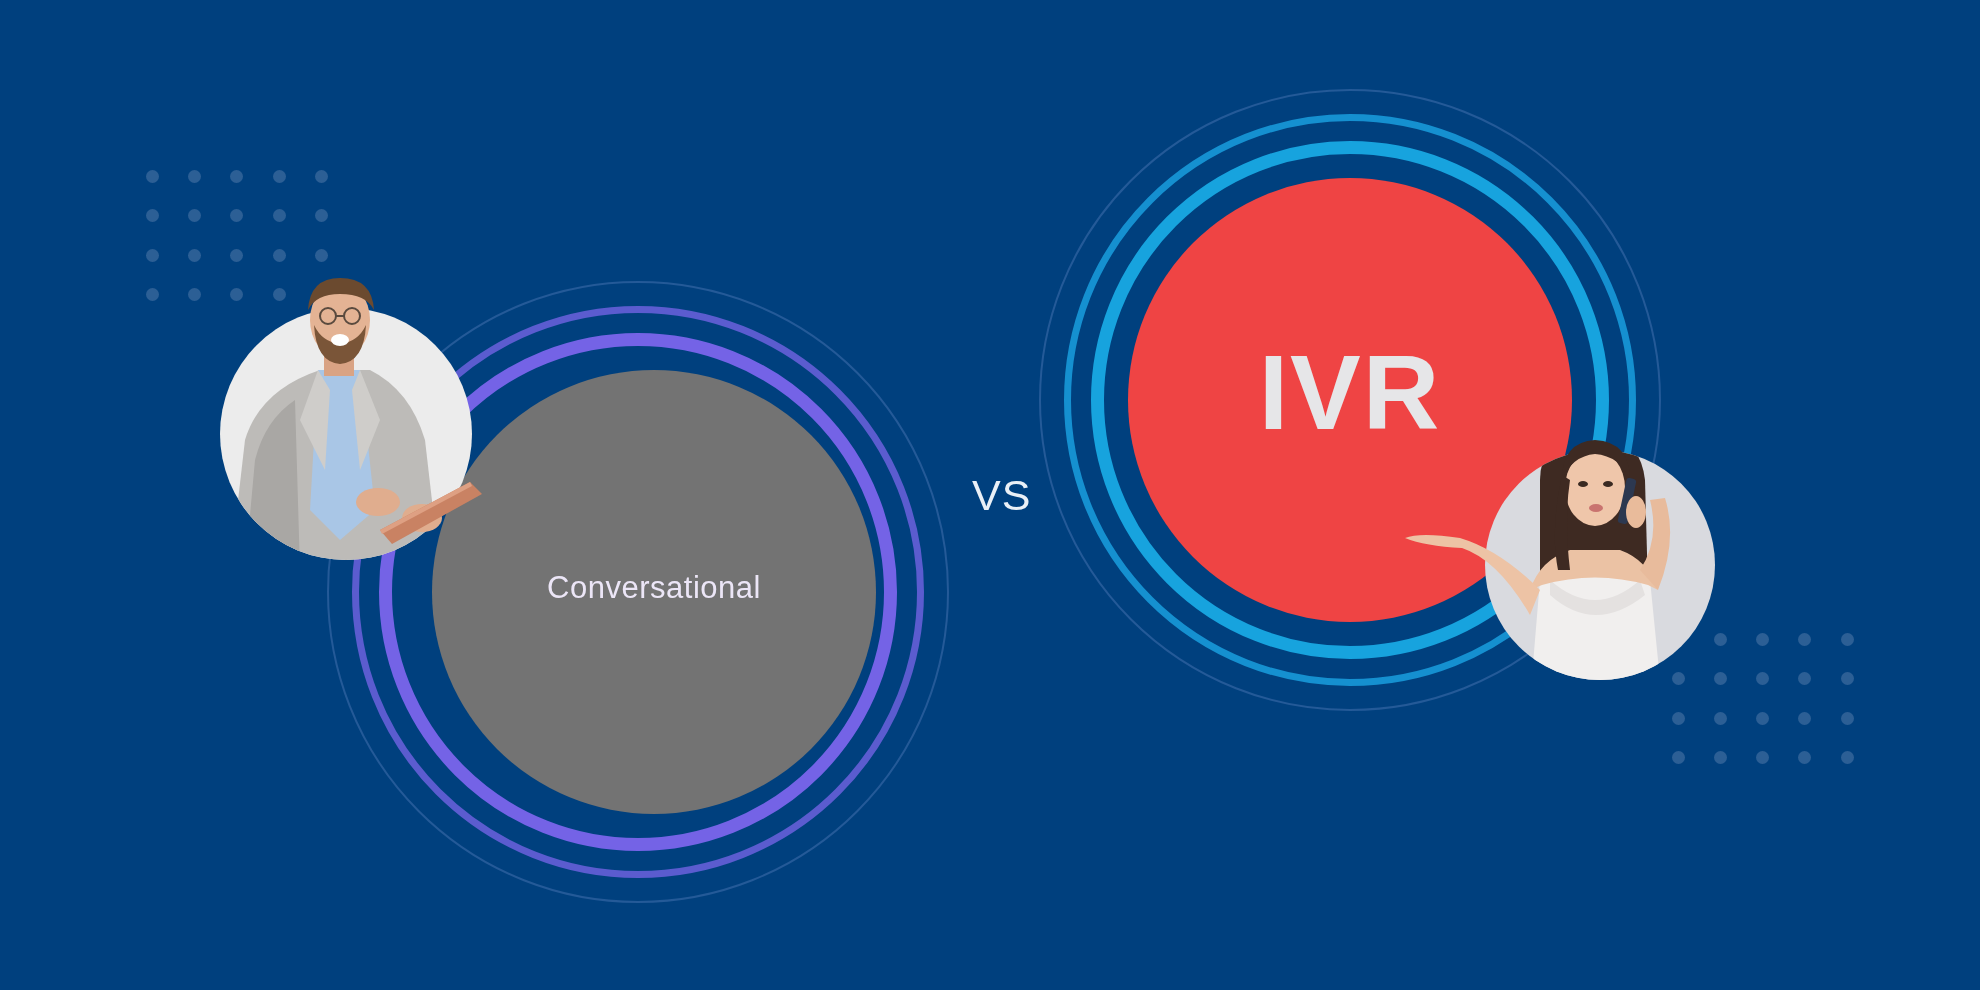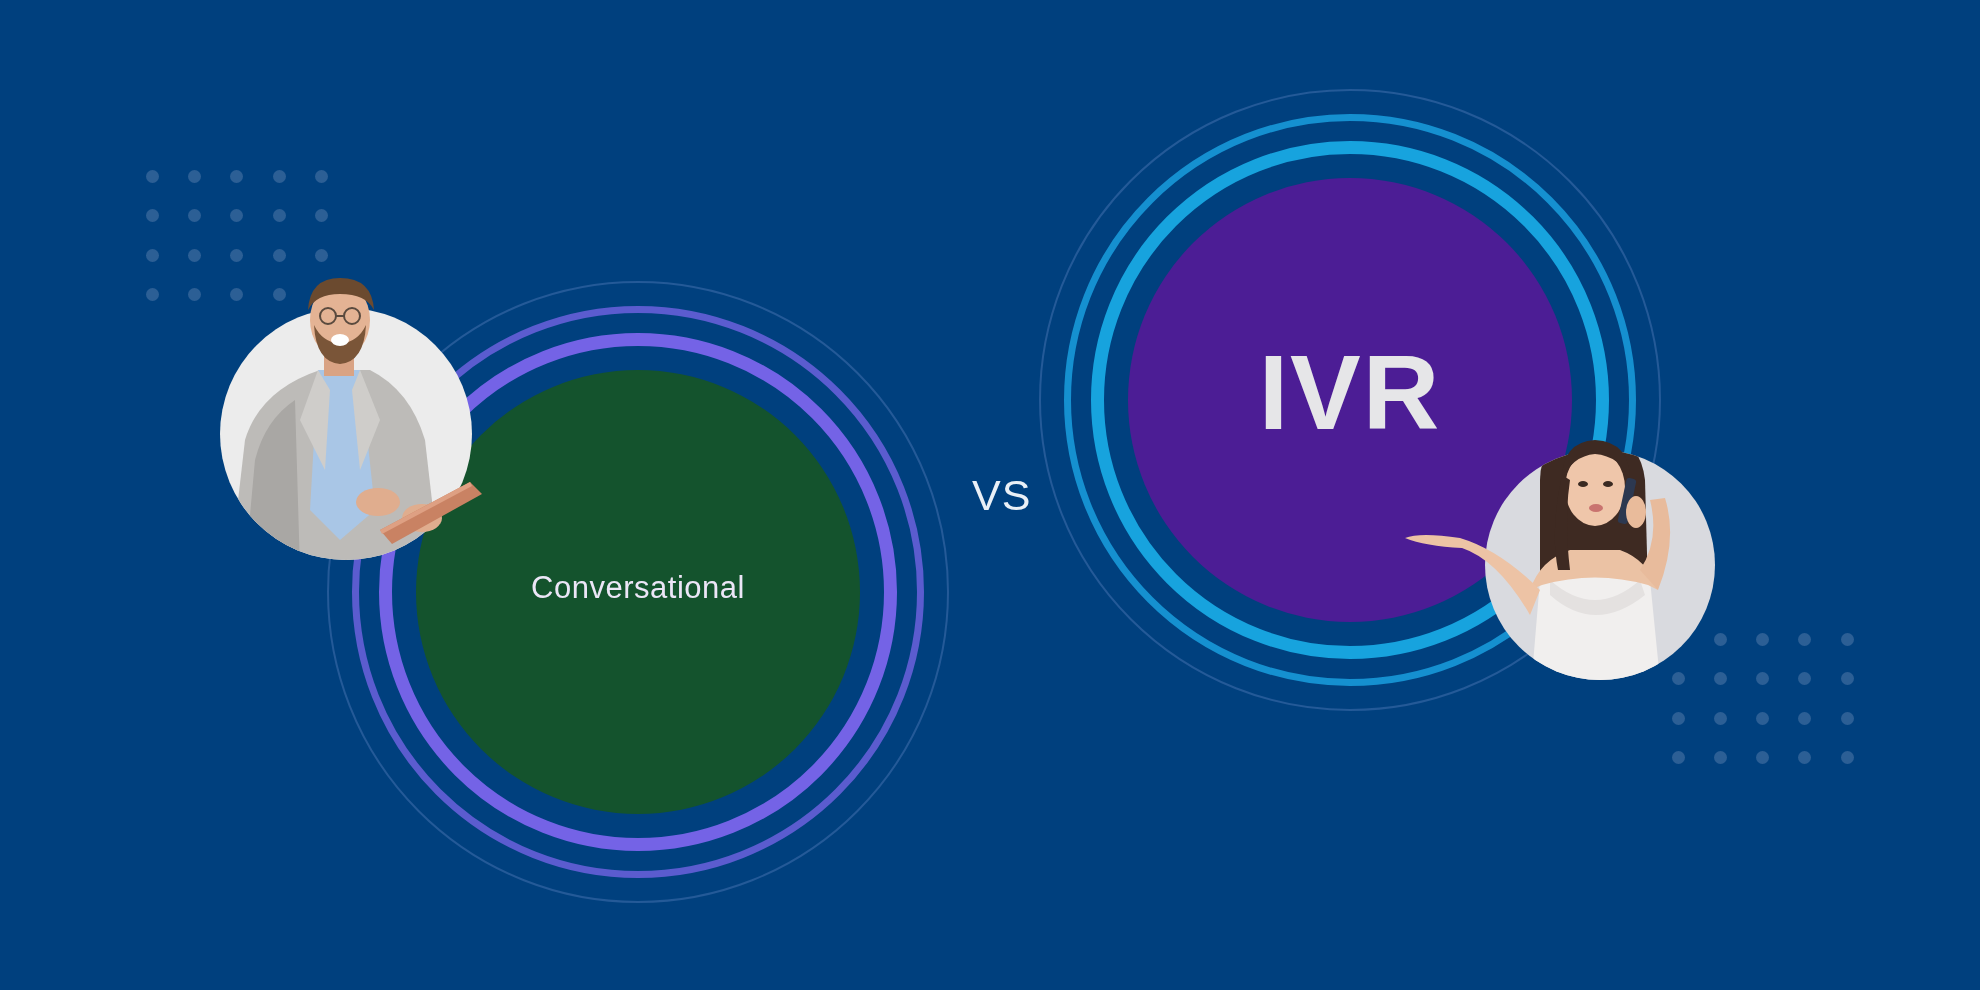--- a/index.html
+++ b/index.html
@@ -93,21 +93,21 @@
     <div class="dot" style="left:1672px;top:751px"></div>
     <div class="dot" style="left:1714px;top:751px"></div>
     <div class="dot" style="left:1756px;top:751px"></div>
     <div class="dot" style="left:1798px;top:751px"></div>
     <div class="dot" style="left:1841px;top:751px"></div>
   </div>
 
   <div class="ring" style="left:327px;top:281px;width:622px;height:622px;border:2px solid #245a98;"></div>
   <div class="ring" style="left:352px;top:306px;width:572px;height:572px;border:7px solid #5b5ccf;"></div>
   <div class="ring" style="left:379px;top:333px;width:518px;height:518px;border:13px solid #7463e6;"></div>
-  <div class="disc" style="left:416px;top:370px;width:444px;height:444px;background:#14532d;">
+  <div class="disc" style="left:432px;top:370px;width:444px;height:444px;background:#737373;">
     <div class="label-small">Conversational</div>
   </div>
 
   <div class="photo" style="left:200px;top:270px;width:300px;height:300px;">
     <svg width="300" height="300" viewBox="0 0 300 300">
       <defs>
         <clipPath id="manclip">
           <circle cx="146" cy="164" r="126"></circle>
         </clipPath>
       </defs>
@@ -143,21 +143,21 @@
       <path d="M180 260 L270 212 L282 224 L192 274 Z" fill="#c98263"></path>
       <path d="M180 260 L270 212 L272 216 L182 264 Z" fill="#dea083"></path>
     </svg>
   </div>
 
   <div class="vs">VS</div>
 
   <div class="ring" style="left:1039px;top:89px;width:622px;height:622px;border:2px solid #245a98;"></div>
   <div class="ring" style="left:1064px;top:114px;width:572px;height:572px;border:7px solid #1590d0;"></div>
   <div class="ring" style="left:1091px;top:141px;width:518px;height:518px;border:13px solid #17a3de;"></div>
-  <div class="disc" style="left:1128px;top:178px;width:444px;height:444px;background:#4c1d95;">
+  <div class="disc" style="left:1128px;top:178px;width:444px;height:444px;background:#ef4444;">
     <div class="label-ivr">IVR</div>
   </div>
 
   <div class="photo" style="left:1390px;top:420px;width:350px;height:280px;">
     <svg width="350" height="280" viewBox="0 0 350 280">
       <defs>
         <clipPath id="womanclip">
           <circle cx="210" cy="145" r="115"></circle>
         </clipPath>
       </defs>

